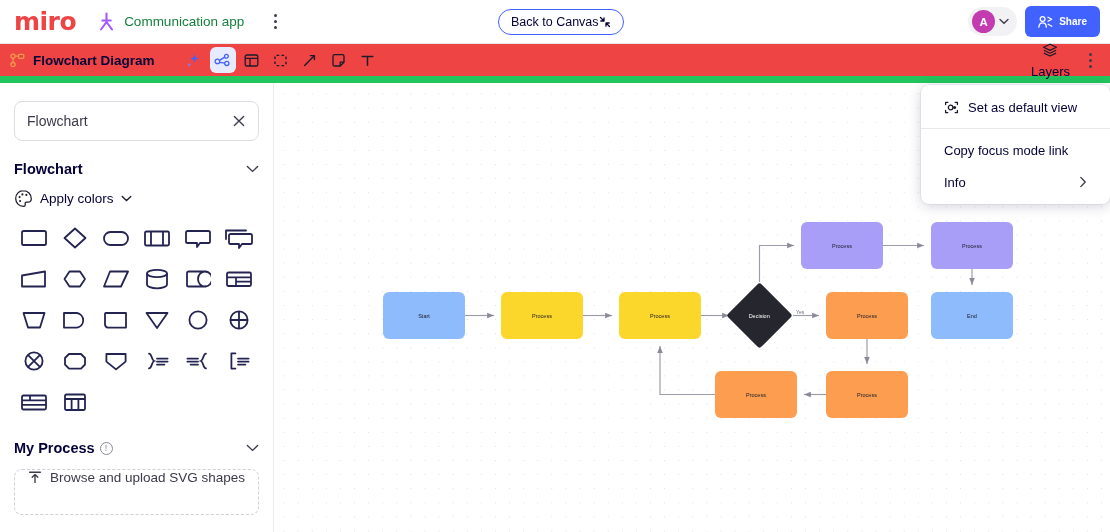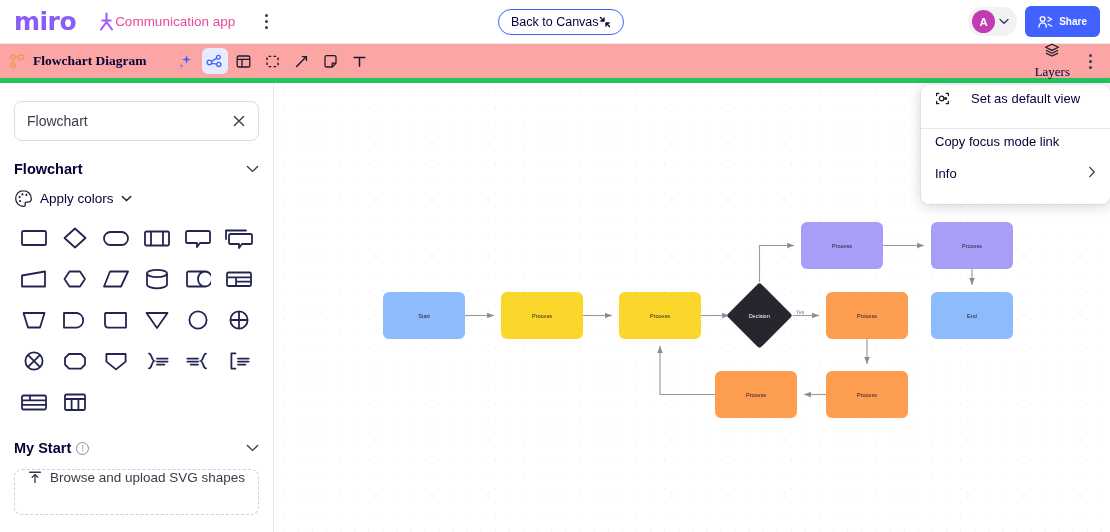--- a/index.html
+++ b/index.html
@@ -12,25 +12,25 @@
   .app { position: relative; width: 1110px; height: 532px; background: #fff; }
 
   
   .topbar {
     position: absolute; top: 0; left: 0; width: 1110px; height: 44px;
     background: #fff; border-bottom: 1px solid #e8e8ec;
     display: flex; align-items: center;
   }
   .miro-logo {
     margin-left: 14px; font-size: 25px; font-weight: 700; letter-spacing: -0.5px;
-    color: #8b5cf6; font-family: "DejaVu Sans", sans-serif; line-height: 1;
+    color: #ef4444; font-family: "DejaVu Sans", sans-serif; line-height: 1;
   }
   .board-icon { margin-left: 22px; display: flex; align-items: center; }
   .board-title {
-    font-size: 13.5px; color: #ec4899; font-weight: 400;
+    margin-left: 9px; font-size: 13.5px; color: #15803d; font-weight: 400;
     white-space: nowrap;
   }
   .kebab-top {
     margin-left: 20px; width: 22px; height: 22px;
     display: flex; flex-direction: column; align-items: center; justify-content: center;
     gap: 3px; border-radius: 4px; cursor: pointer;
   }
   .kebab-top span { width: 3px; height: 3px; border-radius: 50%; background: #3b3a4a; display:block; }
 
   .back-canvas {
@@ -56,22 +56,22 @@
   .share-btn {
     background: #4262ff; color: #fff; border-radius: 6px; height: 31px;
     padding: 0 13px; display: flex; align-items: center; gap: 6px;
     font-size: 10px; font-weight: 600; cursor: pointer; border: none;
     font-family: "Liberation Sans", sans-serif;
   }
 
   
   .toolbar2 {
     position: absolute; top: 44px; left: 0; width: 1110px; height: 39px;
-    background: #fca5a5; border-bottom: 5px solid #22c55e;
-    display: flex; align-items: center; font-family: Liberation Serif, serif;
+    background: #ef4444; border-bottom: 7px solid #22c55e;
+    display: flex; align-items: center;
   }
   .tb2-title { margin-left: 8px; font-size: 13.5px; font-weight: 600; color: #050038; }
   .tb2-tools { display: flex; align-items: center; gap: 3px; margin-left: 26px; }
   .tool-btn {
     width: 26px; height: 26px; border-radius: 6px;
     display: flex; align-items: center; justify-content: center; cursor: pointer;
     background: transparent;
   }
   .tool-btn.active { background: #e6ebff; }
   .tb2-right { position: absolute; right: 10px; display: flex; align-items: center; gap: 4px; }
@@ -160,22 +160,22 @@
   .flow-svg { position: absolute; left: 0; top: 0; width: 835px; height: 449px; pointer-events: none; }
 
   
   .dropdown {
     position: absolute; right: 0px; top: 85px; width: 189px;
     background: #fff; border-radius: 8px;
     box-shadow: 0 2px 14px rgba(5,0,56,0.18), 0 0 0 1px rgba(5,0,56,0.05);
     padding: 6px 0; z-index: 50;
   }
   .menu-item {
-    height: 32px; display: flex; gap: 21px;
-    padding: 0 14px; font-size: 13px; color: #050038; cursor: pointer;
+    height: 32px; display: flex; align-items: center; gap: 9px;
+    padding: 0 23px; font-size: 13px; color: #050038; cursor: pointer;
     white-space: nowrap;
   }
   .menu-sep { height: 1px; background: #e8e8ec; margin: 5px 0; }
   .menu-item .spacer { flex: 1; }
   .chev-rt { font-size: 12px; color: #3b3a4a; }
   svg { display: block; }
 </style>
 </head>
 <body>
 
@@ -488,21 +488,21 @@
       <div class="shape-cell">
         <svg width="26" height="22" viewBox="0 0 26 22">
           <rect x="3" y="3.5" width="20" height="15.5" rx="1.4" fill="none" stroke="#242453" stroke-width="1.8"></rect>
           <path d="M3 8 L23 8 M9.6 8 L9.6 19 M16.4 8 L16.4 19" stroke="#242453" stroke-width="1.8"></path>
         </svg>
       </div>
     </div>
 
     <div class="myshapes-head">
       <span class="section-title">
-        <span>My Start</span>
+        <span>My Process</span>
         <span class="info-circ">!</span>
       </span>
       <span class="chev-dn">
         <svg width="13" height="8" viewBox="0 0 13 8">
             <path d="M1.4 1.6 L6.5 6.4 L11.6 1.6" stroke="#3b3a4a" stroke-width="1.4" fill="none" stroke-linecap="round"></path>
           </svg>
       </span>
     </div>
 
     <div class="upload-box">

